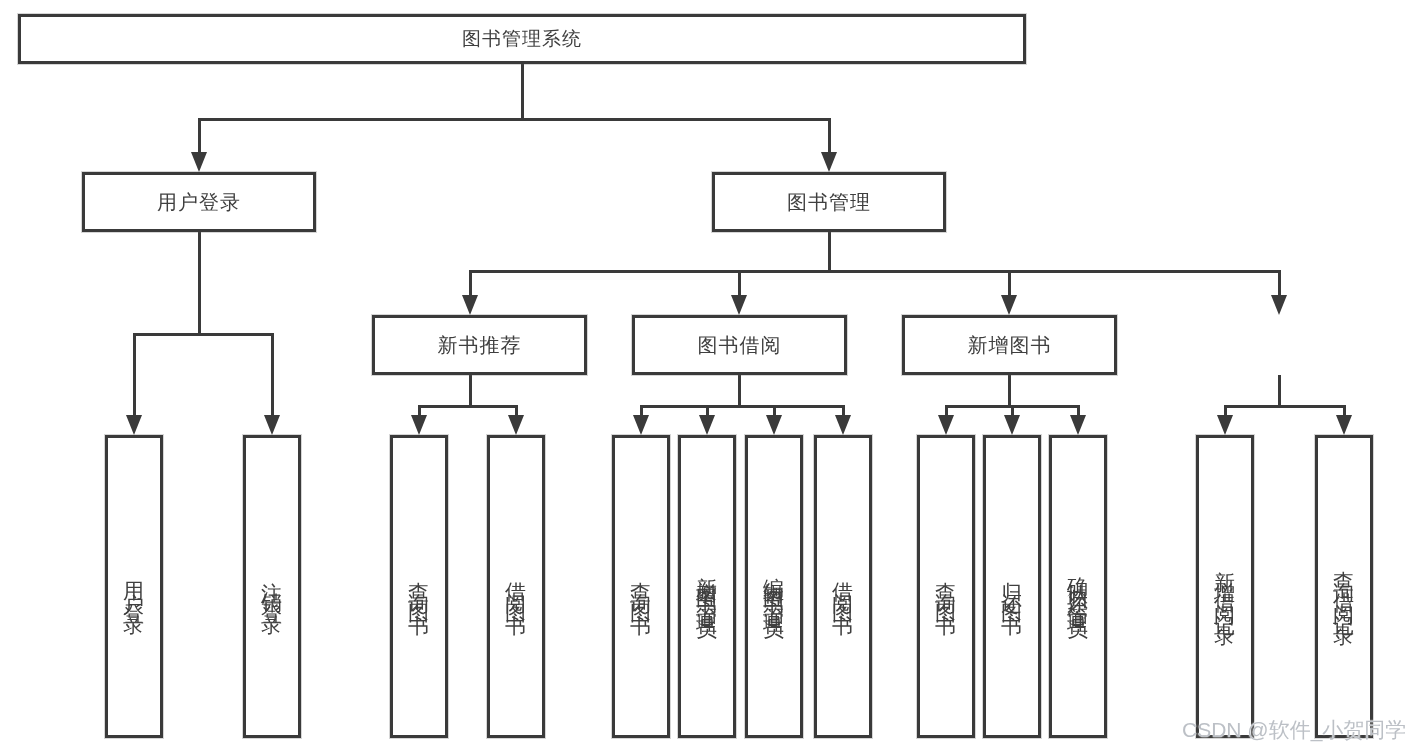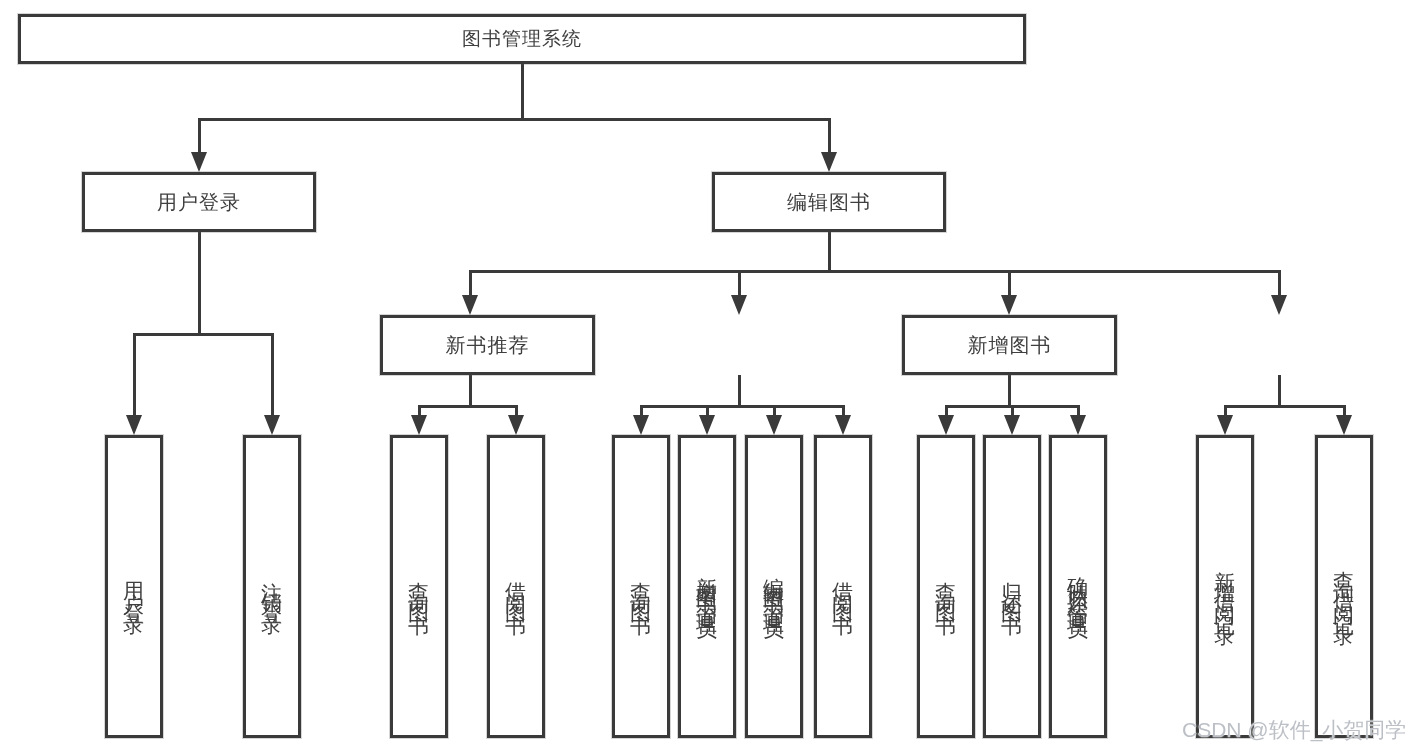--- a/index.html
+++ b/index.html
@@ -98,25 +98,28 @@
   <div class="arrow" style="left:1336px;top:415px"></div>
 
   <div class="box h top" style="left:18px;top:14px;width:1008px;height:50px">
     <span>图书管理系统</span>
   </div>
 
   <div class="box h" style="left:82px;top:172px;width:234px;height:60px">
     <span>用户登录</span>
   </div>
   <div class="box h" style="left:712px;top:172px;width:234px;height:60px">
-    <span>编辑图书</span>
+    <span>图书管理</span>
   </div>
 
-  <div class="box h" style="left:380px;top:315px;width:215px;height:60px">
+  <div class="box h" style="left:372px;top:315px;width:215px;height:60px">
     <span>新书推荐</span>
+  </div>
+  <div class="box h" style="left:632px;top:315px;width:215px;height:60px">
+    <span>图书借阅</span>
   </div>
   <div class="box h" style="left:902px;top:315px;width:215px;height:60px">
     <span>新增图书</span>
   </div>
 
   <div class="box v" style="left:105px;top:435px;width:58px;height:303px">
     <span>用户登录</span>
   </div>
   <div class="box v" style="left:243px;top:435px;width:58px;height:303px">
     <span>注销登录</span>

